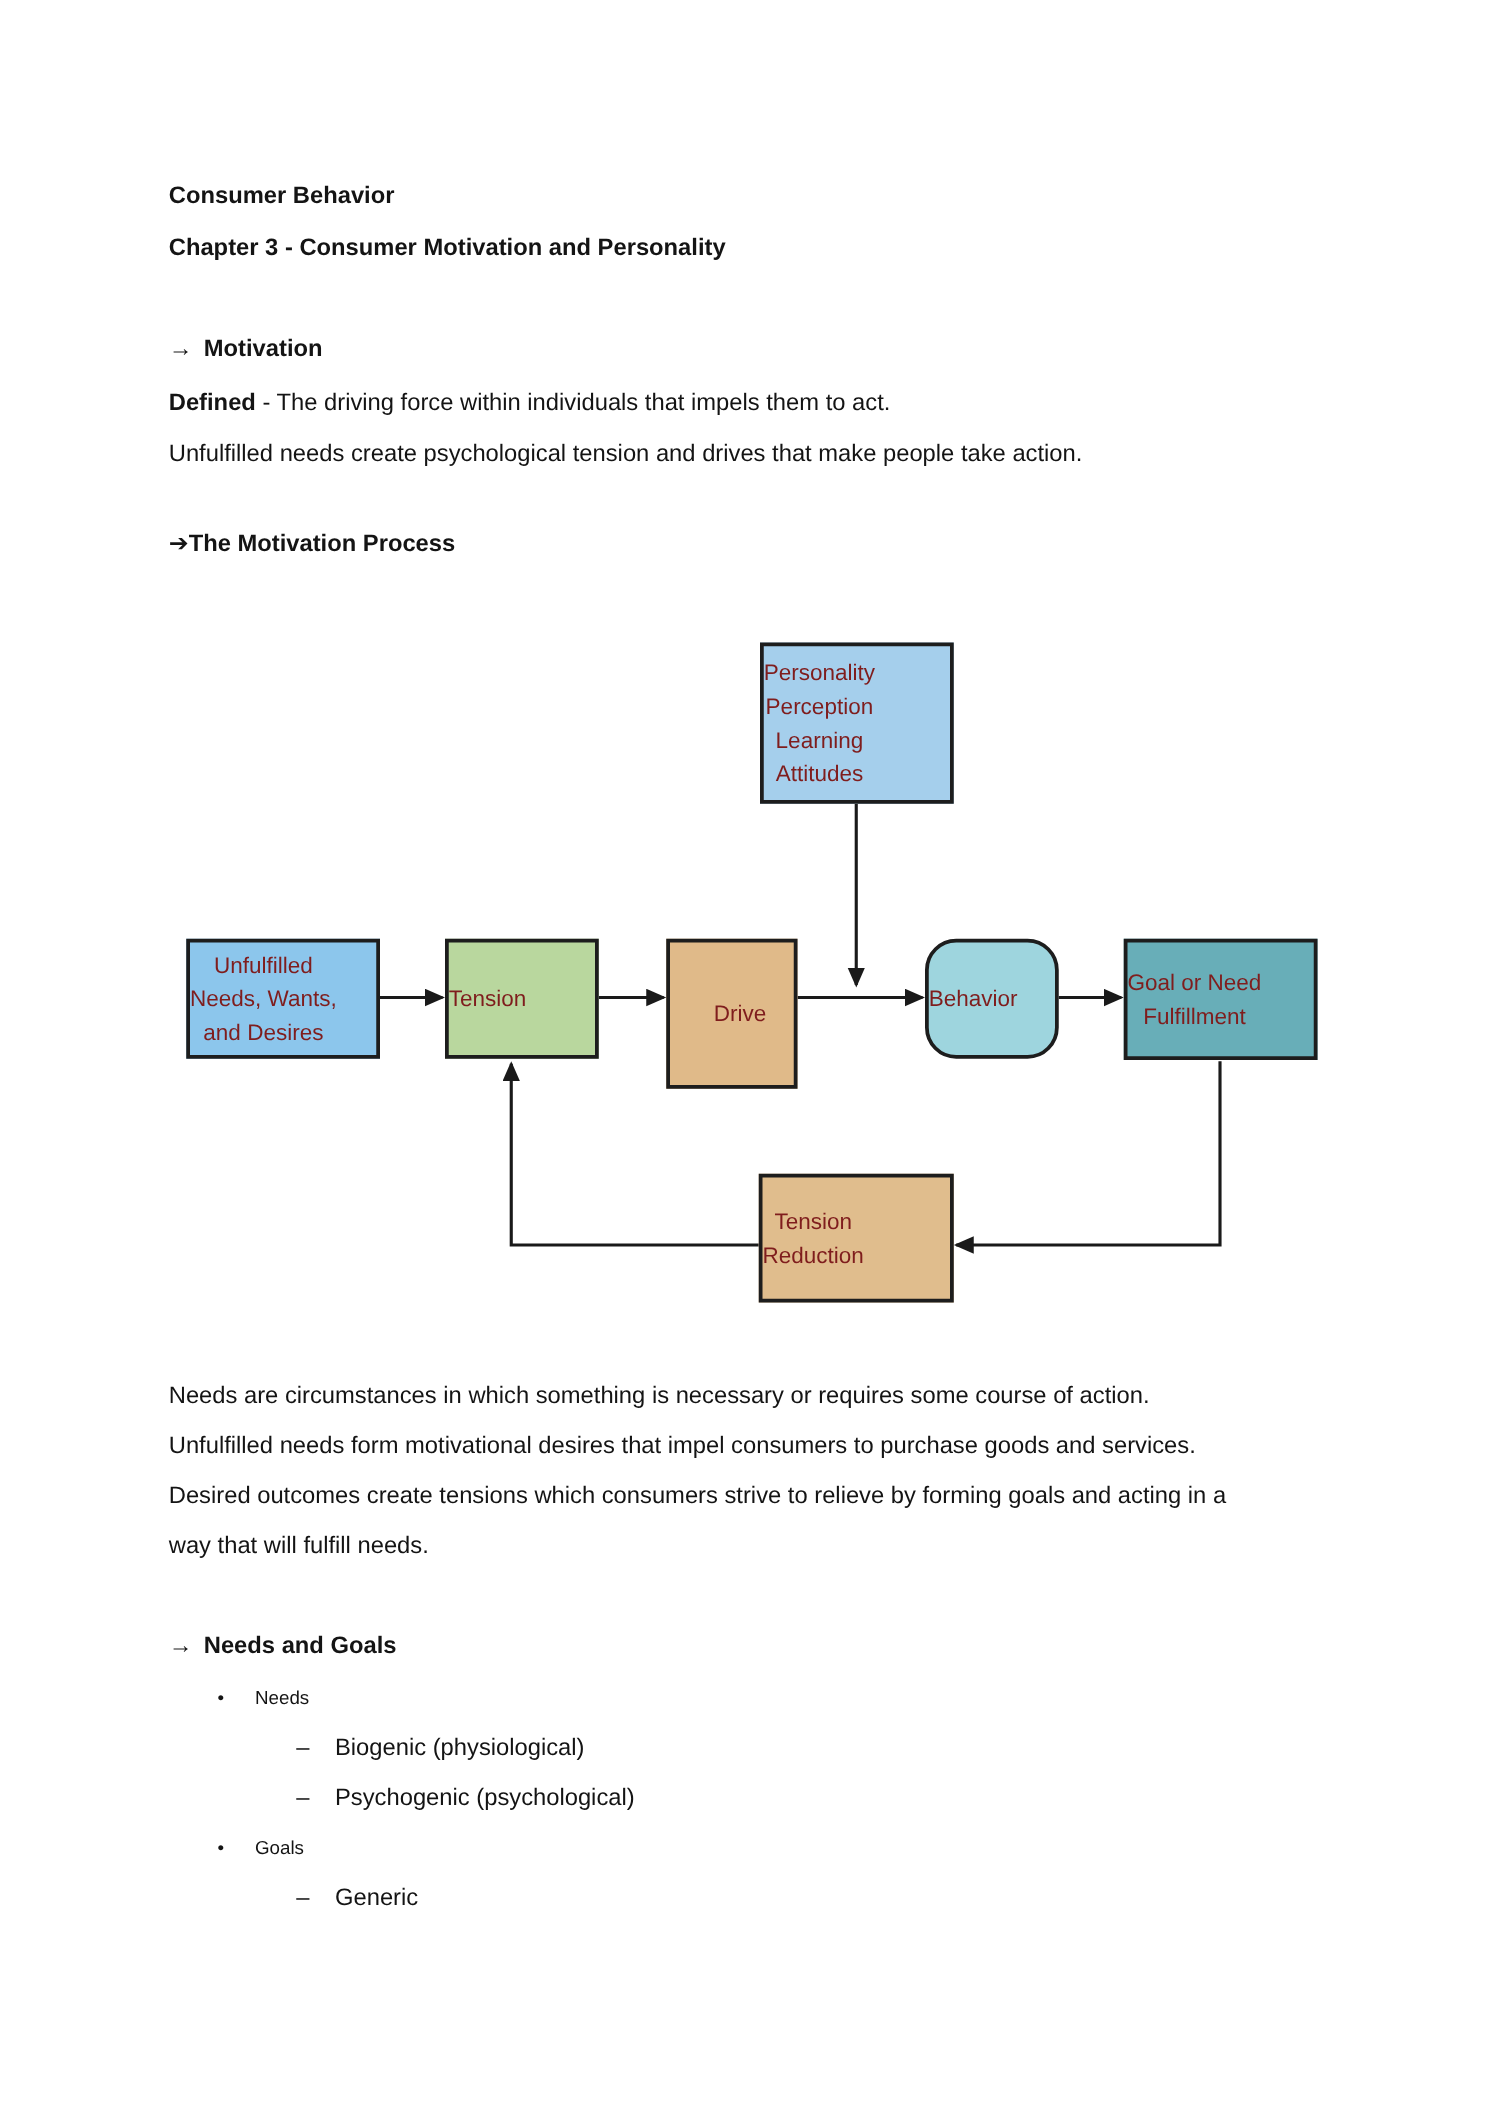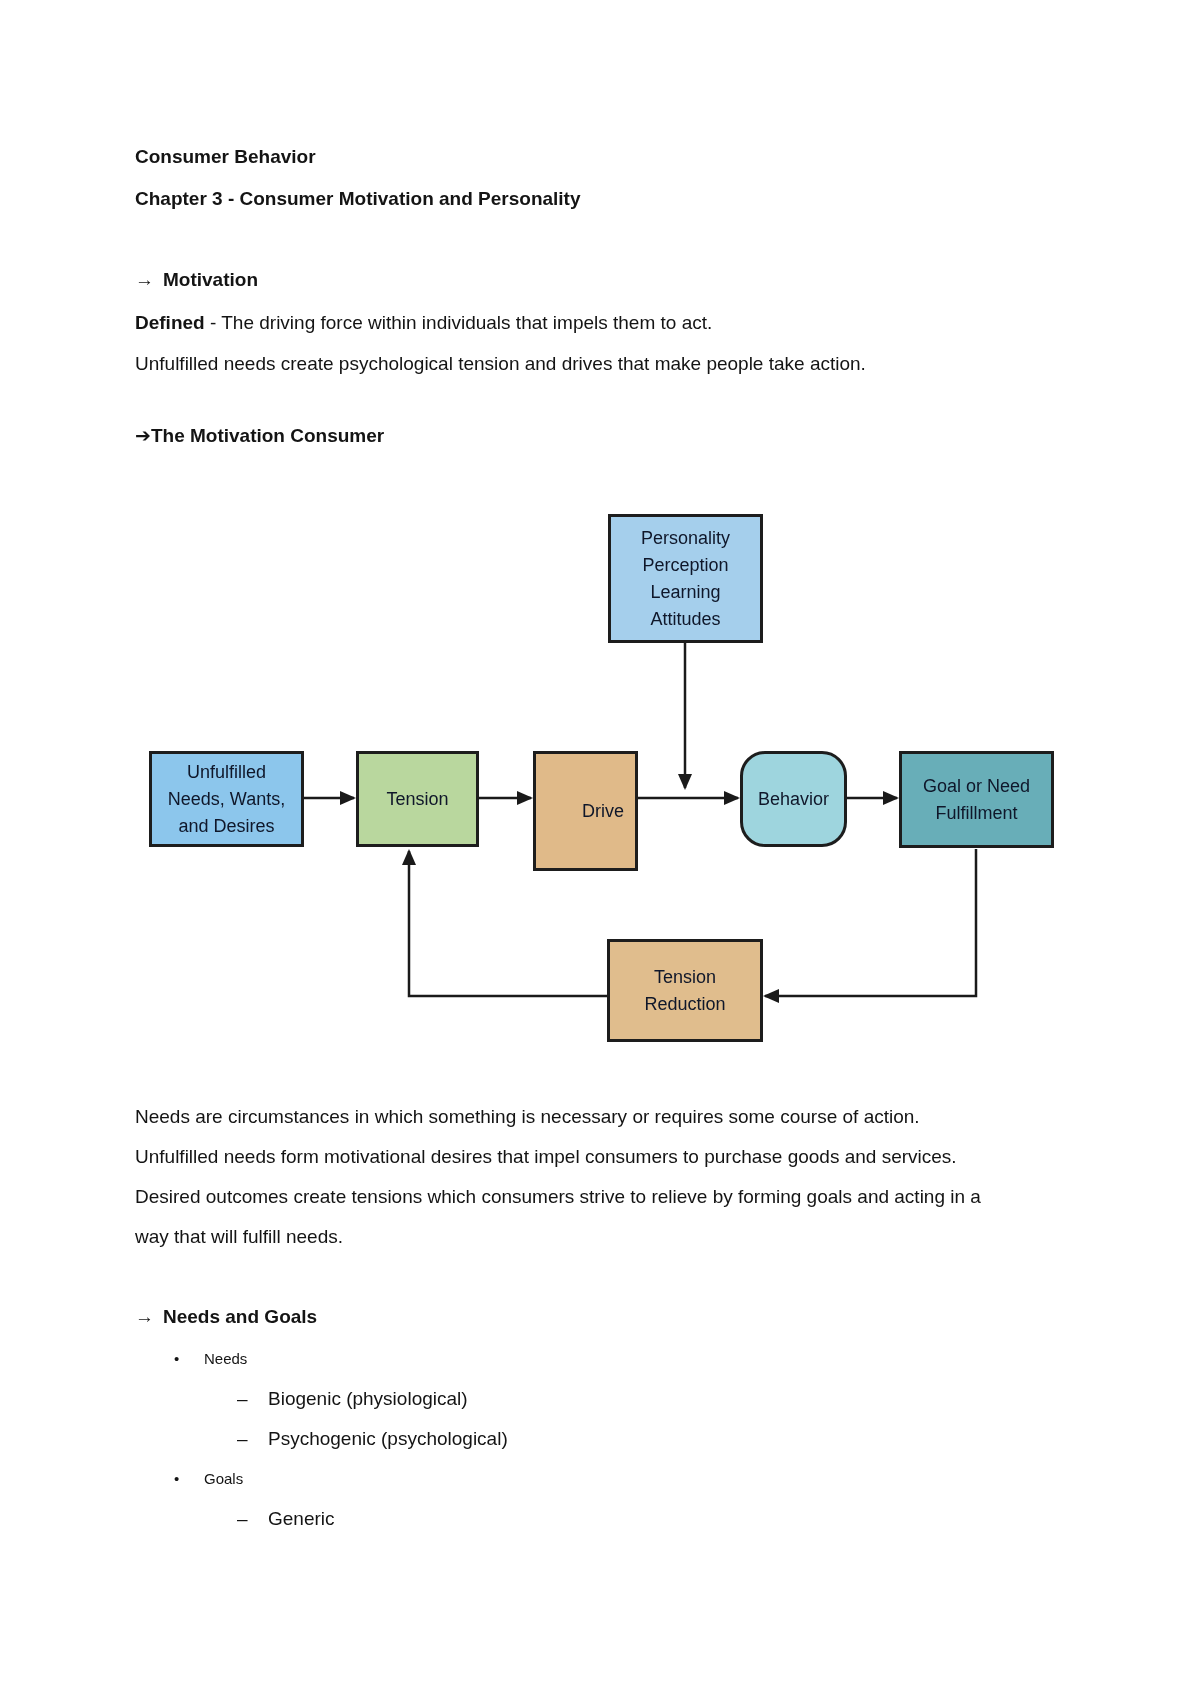--- a/index.html
+++ b/index.html
@@ -23,25 +23,25 @@
   .heavy-arrow{font-weight:bold;}
   
   .diagram{position:absolute;left:0;top:0;width:1200px;height:1698px;}
   .diagram svg{position:absolute;left:0;top:0;}
   .dbox{
     position:absolute;
     box-sizing:border-box;
     border:3px solid #1d1d1d;
     display:flex;
     align-items:center;
-    justify-content:center;
+    justify-content:flex-start;
     text-align:center;
     font-size:18px;
     line-height:27px;
-    color:#0f172a;
+    color:#7f1d1d;
   }
   .dbox .lbl{white-space:pre-line;}
   
   .li1{position:absolute;left:174px;font-size:15px;line-height:24px;white-space:nowrap;}
   .li1 .marker{display:inline-block;width:30px;}
   .li2{position:absolute;left:237px;font-size:19px;line-height:24px;white-space:nowrap;}
   .li2 .marker{display:inline-block;width:31px;}
 </style>
 </head>
 <body>
@@ -50,21 +50,21 @@
 
   <div class="t b" style="top:145px">Consumer Behavior</div>
   <div class="t b" style="top:187px">Chapter 3 - Consumer Motivation and Personality</div>
 
   <div class="t b" style="top:268px"><span class="arrow-gap">→</span><span>Motivation</span></div>
 
   <div class="t" style="top:311px"><span class="b">Defined</span><span> - The driving force within individuals that impels them to act.</span></div>
 
   <div class="t" style="top:352px">Unfulfilled needs create psychological tension and drives that make people take action.</div>
 
-  <div class="t b" style="top:424px"><span class="heavy-arrow">➔</span><span>The Motivation Consumer</span></div>
+  <div class="t b" style="top:424px"><span class="heavy-arrow">➔</span><span>The Motivation Process</span></div>
 
   <div class="diagram">
     <svg width="1200" height="1698" viewBox="0 0 1200 1698">
       <defs>
         <marker id="ah" markerUnits="userSpaceOnUse" markerWidth="17" markerHeight="15" refX="14" refY="7" orient="auto">
           <path d="M0,0 L16,7 L0,14 Z" fill="#1a1a1a"></path>
         </marker>
       </defs>
       <g fill="none" stroke-width="2.5" stroke="#1a1a1a">
         <path d="M685,643 L685,788" marker-end="url(#ah)"></path>

